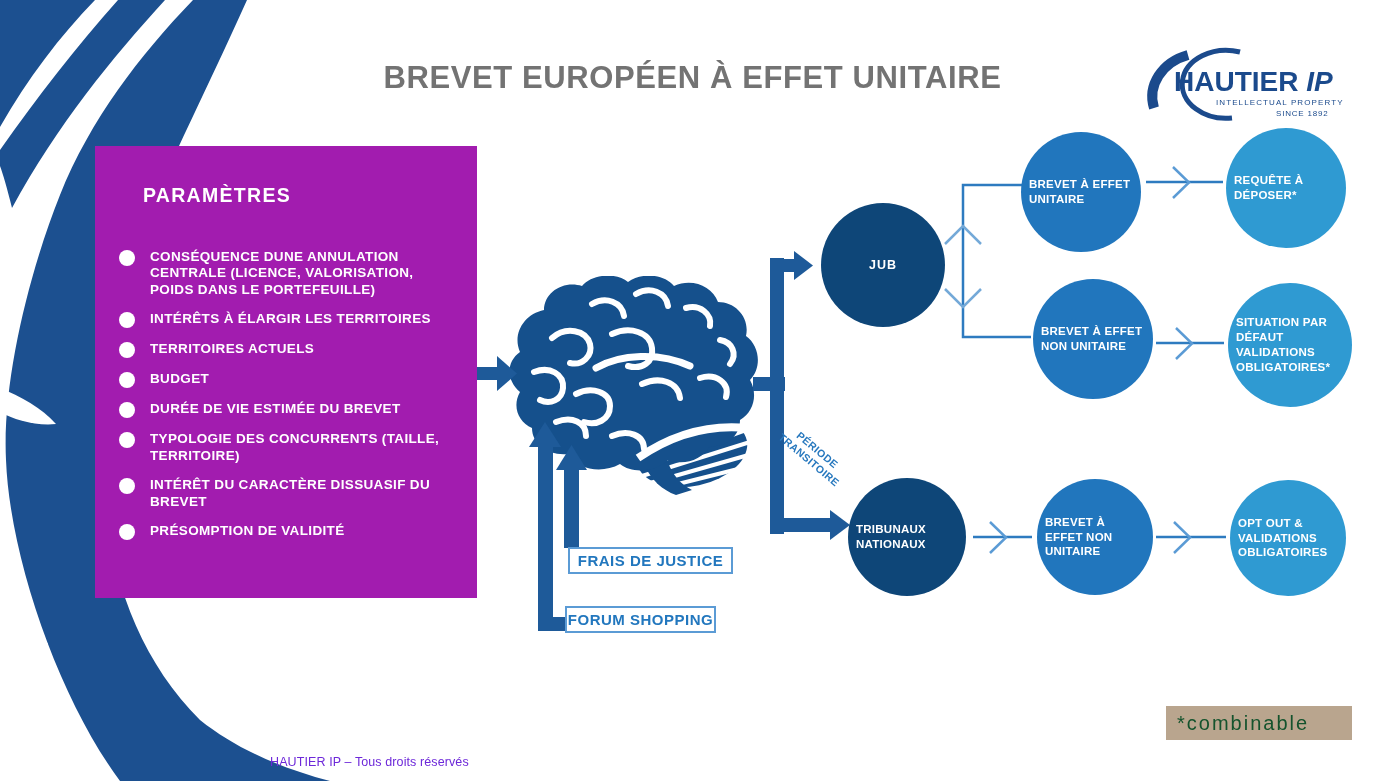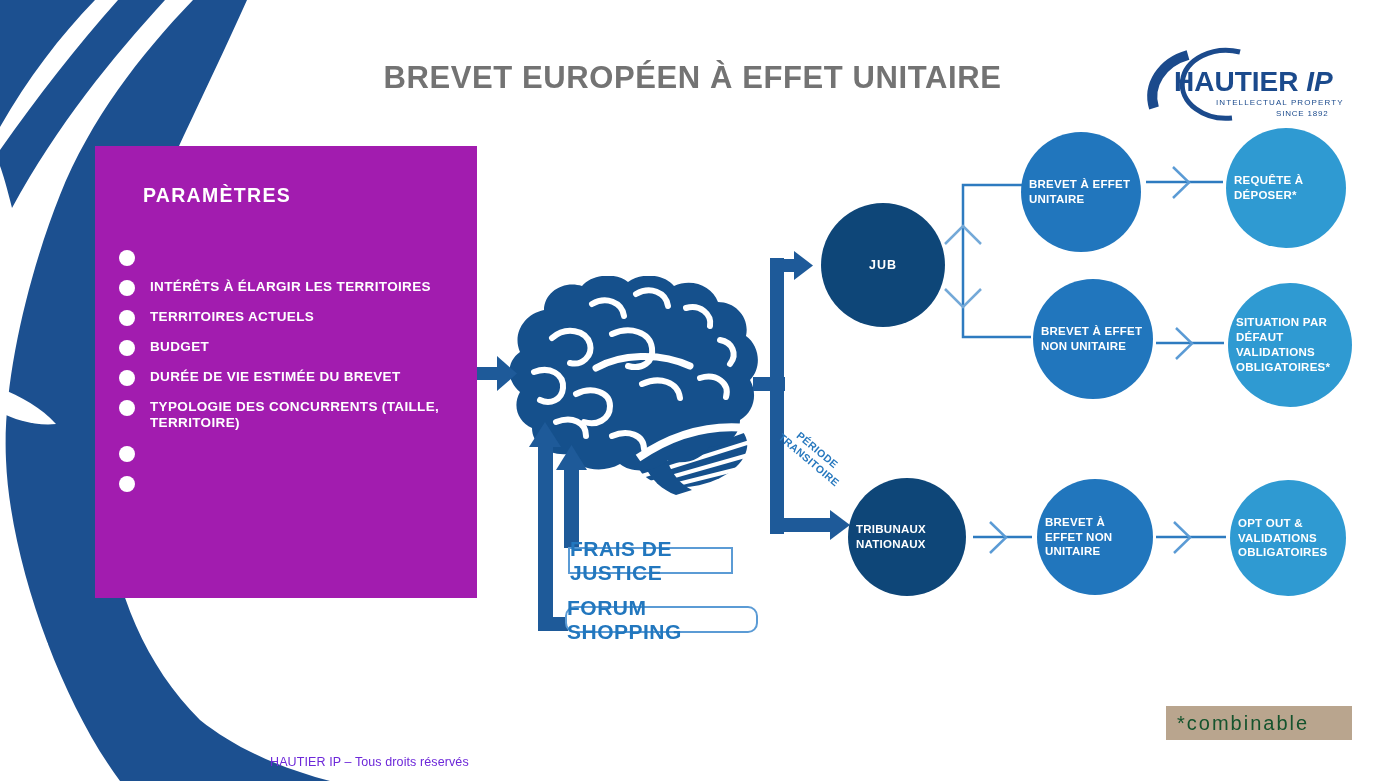--- a/index.html
+++ b/index.html
@@ -34,25 +34,25 @@
     position:absolute;border-radius:50%;z-index:3;color:#fff;font-weight:bold;
     display:flex;align-items:center;justify-content:center;text-align:left;
     font-size:11.5px;line-height:1.3;letter-spacing:.25px;box-sizing:border-box;padding:8px;
   }
   .c-dark{background:#0e4678;}
   .c-mid{background:#2176bd;}
   .c-light{background:#2f9ad2;}
   
   .labelbox{
     position:absolute;z-index:3;background:#fff;border:2px solid #5b9bd5;
-    color:#2277be;font-weight:bold;font-size:21px;letter-spacing:.5px;
+    color:#2277be;font-weight:bold;font-size:15px;letter-spacing:.5px;
     display:flex;align-items:center;justify-content:center;box-sizing:border-box;
   }
   #frais-box{left:568px;top:547px;width:165px;height:27px;}
-  #forum-box{left:565px;top:606px;width:193px;height:27px;border-radius:10px;}
+  #forum-box{left:565px;top:606px;width:151px;height:27px;}
   
   .periode{
     left:757px;top:442px;width:112px;z-index:3;transform:rotate(40deg);
     color:#2778be;font-size:10.5px;font-weight:bold;letter-spacing:.4px;
     line-height:1.25;text-align:center;
   }
   
   .combinable{
     left:1166px;top:706px;width:186px;height:34px;background:#b9a58e;z-index:3;
     color:#14532d;font-size:20px;font-weight:400;letter-spacing:2px;
@@ -92,20 +92,21 @@
     <text x="88" y="63" font-size="8" letter-spacing="1.1" fill="#1b4a8c" font-family="Liberation Sans, sans-serif">INTELLECTUAL PROPERTY</text>
     <text x="148" y="74" font-size="8" letter-spacing="0.8" fill="#1b4a8c" font-family="Liberation Sans, sans-serif">SINCE 1892</text>
   </svg>
 </div>
 
 <div class="abs panel">
   <h2>PARAMÈTRES</h2>
   <ul>
     <li>
         <span class="bullet"></span>
+        <span class="ptext">CONSÉQUENCE DUNE ANNULATION CENTRALE (LICENCE, VALORISATION, POIDS DANS LE PORTEFEUILLE)</span>
       </li>
     <li>
         <span class="bullet"></span>
         <span class="ptext">INTÉRÊTS À ÉLARGIR LES TERRITOIRES</span>
       </li>
     <li>
         <span class="bullet"></span>
         <span class="ptext">TERRITOIRES ACTUELS</span>
       </li>
     <li>
@@ -115,23 +116,25 @@
     <li>
         <span class="bullet"></span>
         <span class="ptext">DURÉE DE VIE ESTIMÉE DU BREVET</span>
       </li>
     <li>
         <span class="bullet"></span>
         <span class="ptext">TYPOLOGIE DES CONCURRENTS (TAILLE, TERRITOIRE)</span>
       </li>
     <li>
         <span class="bullet"></span>
-      </li>
-    <li>
-        <span class="bullet"></span>
+        <span class="ptext">INTÉRÊT DU CARACTÈRE DISSUASIF DU BREVET</span>
+      </li>
+    <li>
+        <span class="bullet"></span>
+        <span class="ptext">PRÉSOMPTION DE VALIDITÉ</span>
       </li>
   </ul>
 </div>
 
 <svg class="abs" style="left:500px;top:276px;z-index:1;" width="265" height="228" viewBox="0 0 265 228">
   <g>
     <ellipse cx="192" cy="176" rx="56" ry="34" transform="rotate(-12 192 176)" fill="#15508c"></ellipse>
     <g stroke="#ffffff" stroke-width="4" fill="none">
       <path d="M140,184 L240,146"></path>
       <path d="M140,192 L246,154"></path>

